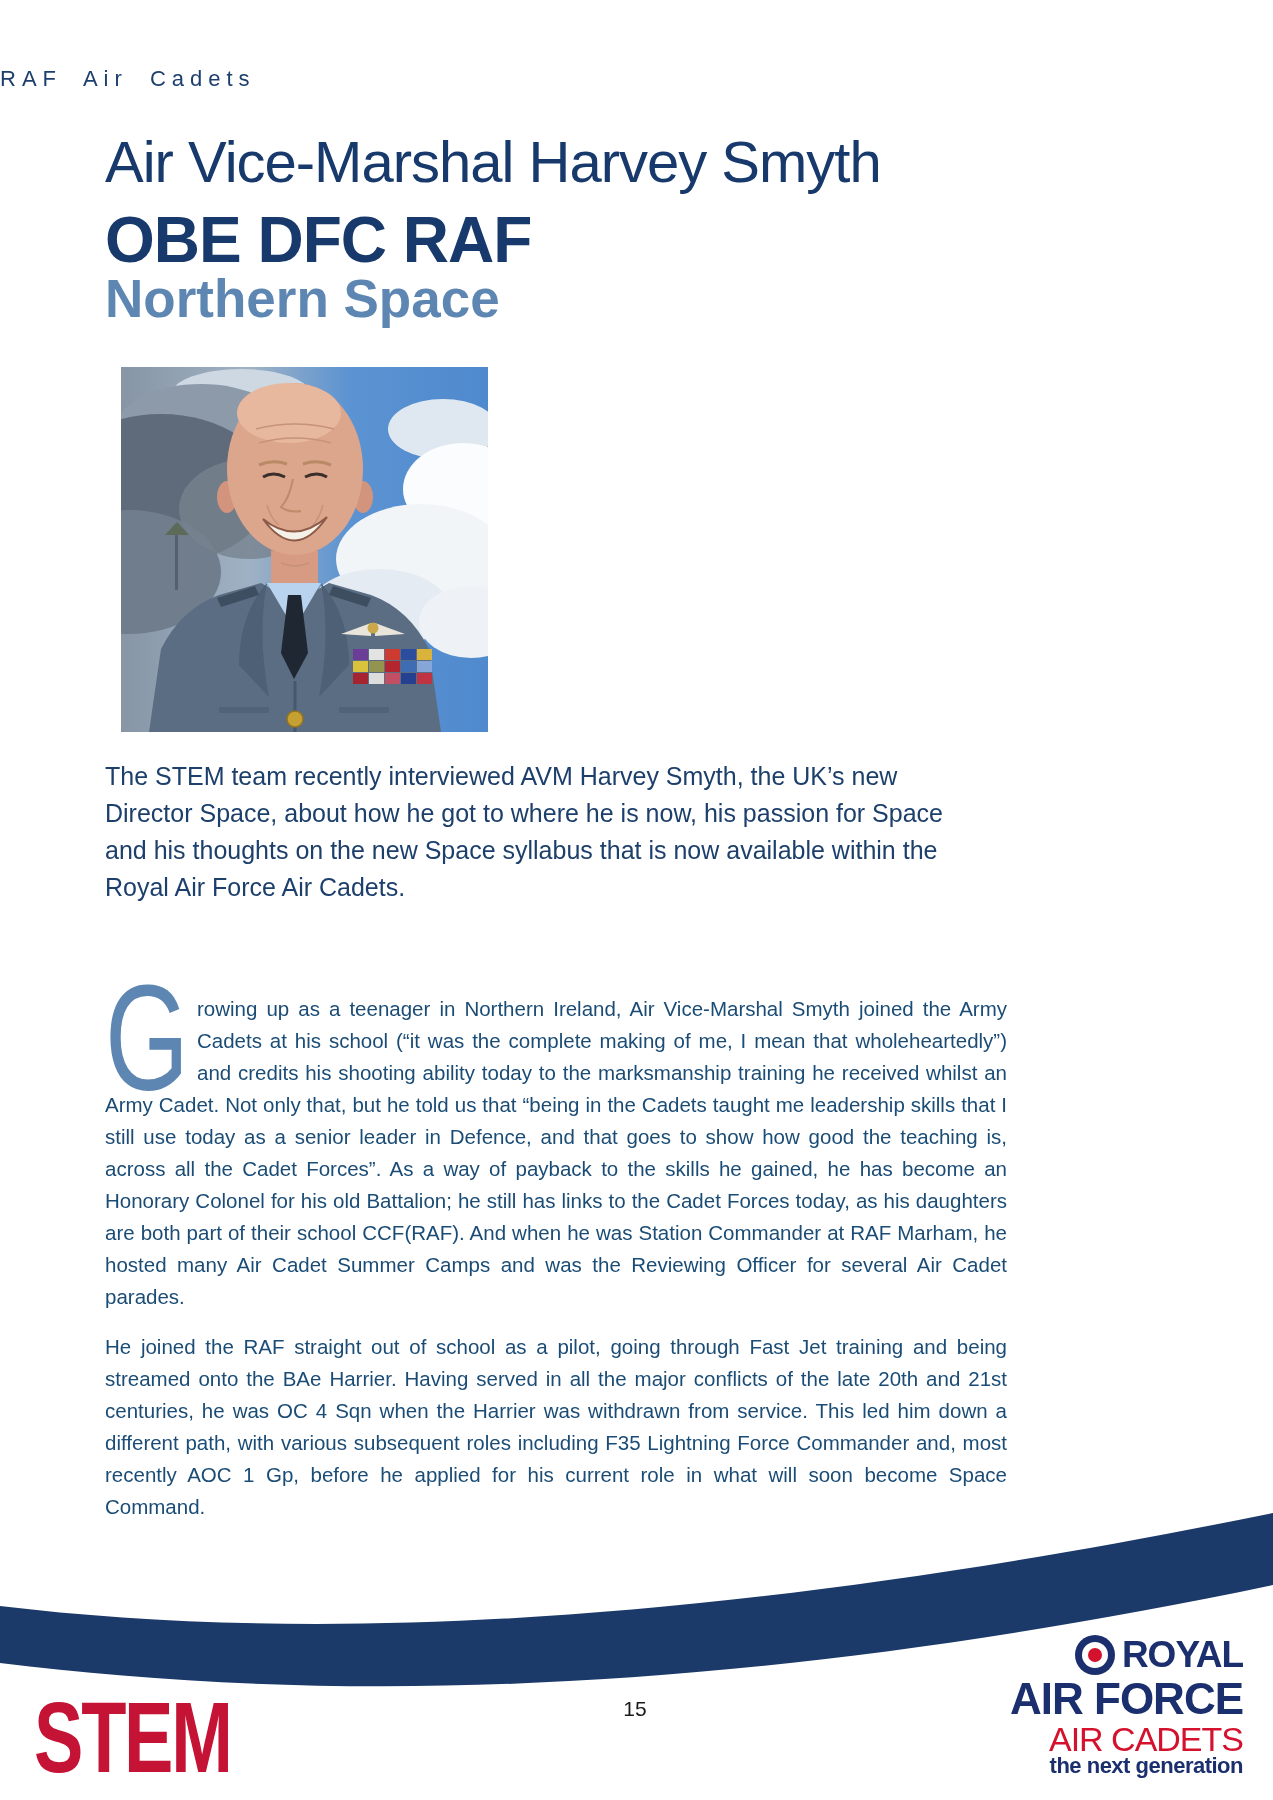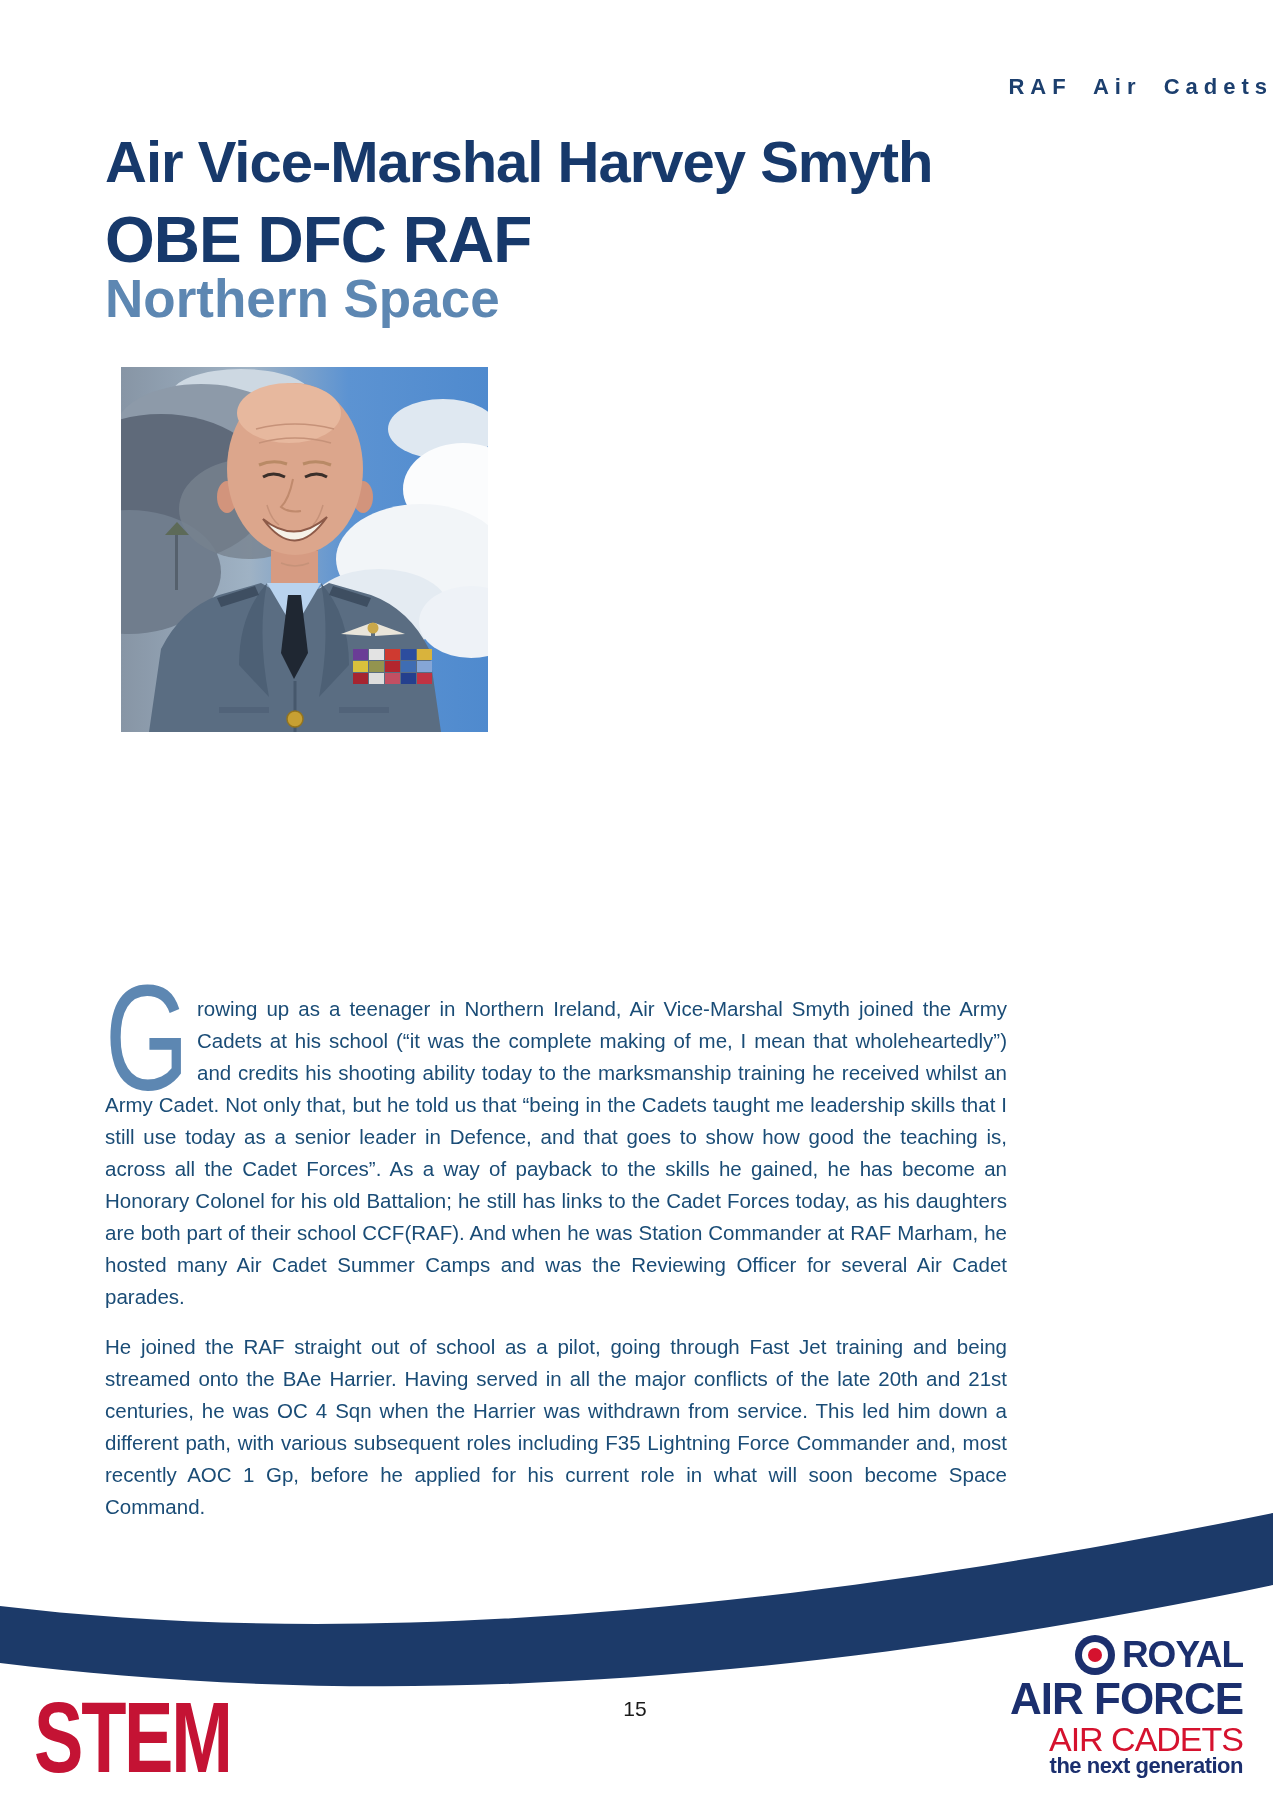--- a/index.html
+++ b/index.html
@@ -7,29 +7,29 @@
   .page{
     position:relative;
     width:1273px;
     height:1800px;
     margin:0 auto;
     background:#ffffff;
     overflow:hidden;
     font-family:"Liberation Sans", sans-serif;
   }
   .kicker{
-    position:absolute; top:74px; left:0; width:100%;
-    text-align:right;
-    font-size:22px; font-weight:bold;
+    position:absolute; top:66px; left:0; width:100%;
+    text-align:left;
+    font-size:22px; font-weight:normal;
     letter-spacing:6px; word-spacing:10px;
     color:#1c3f6e;
   }
   .title{
     position:absolute; left:105px; top:133px;
-    font-size:58px; font-weight:bold; letter-spacing:-1px;
+    font-size:58px; font-weight:normal; letter-spacing:-1px;
     color:#17396b; line-height:1; margin:0; white-space:nowrap;
   }
   .honours{
     position:absolute; left:105px; top:208px;
     font-size:64px; font-weight:bold; letter-spacing:-1px;
     color:#17396b; line-height:1; margin:0; white-space:nowrap;
   }
   .role{
     position:absolute; left:105px; top:272px;
     font-size:53px; font-weight:bold;
@@ -181,20 +181,21 @@
         <path d="M184,110 Q196,104 206,110" stroke="#3a2f2a" stroke-width="3" fill="none"></path>
         <path d="M172,112 Q168,132 160,140 Q168,146 180,144" stroke="#c08a6d" stroke-width="2" fill="none"></path>
         <path d="M146,138 Q150,152 158,158" stroke="#c69279" stroke-width="1.5" fill="none"></path>
         <path d="M202,138 Q198,152 192,158" stroke="#c69279" stroke-width="1.5" fill="none"></path>
         <path d="M142,152 Q174,178 206,150 Q174,196 142,152 Z" fill="#f5f1e8" stroke="#8d5a48" stroke-width="2"></path>
         <path d="M160,196 Q174,202 188,196" stroke="#c69279" stroke-width="1.5" fill="none"></path>
       </g>
     </svg>
   </div>
 
+  <p class="intro">The STEM team recently interviewed AVM Harvey Smyth, the UK’s new Director Space, about how he got to where he is now, his passion for Space and his thoughts on the new Space syllabus that is now available within the Royal Air Force Air Cadets.</p>
 
   <div class="article">
     <p><span class="dropcap">G</span><span>rowing up as a teenager in Northern Ireland, Air Vice-Marshal Smyth joined the Army Cadets at his school (“it was the complete making of me, I mean that wholeheartedly”) and credits his shooting ability today to the marksmanship training he received whilst an Army Cadet.  Not only that, but he told us that “being in the Cadets taught me leadership skills that I still use today as a senior leader in Defence, and that goes to show how good the teaching is, across all the Cadet Forces”.  As a way of payback to the skills he gained, he has become an Honorary Colonel for his old Battalion; he still has links to the Cadet Forces today, as his daughters are both part of their school CCF(RAF).  And when he was Station Commander at RAF Marham, he hosted many Air Cadet Summer Camps and was the Reviewing Officer for several Air Cadet parades.</span></p>
     <p>He joined the RAF straight out of school as a pilot, going through Fast Jet training and being streamed onto the BAe Harrier.  Having served in all the major conflicts of the late 20th and 21st centuries, he was OC 4 Sqn when the Harrier was withdrawn from service.  This led him down a different path, with various subsequent roles including F35 Lightning Force Commander and, most recently AOC 1 Gp, before he applied for his current role in what will soon become Space Command.</p>
   </div>
 
   <svg class="swoosh" viewBox="0 0 1273 300" preserveAspectRatio="none">
     <path d="M0,136 C300,172 700,160 1273,43 L1273,115 C700,235 300,230 0,193 Z" fill="#1c3a69"></path>
   </svg>
 

